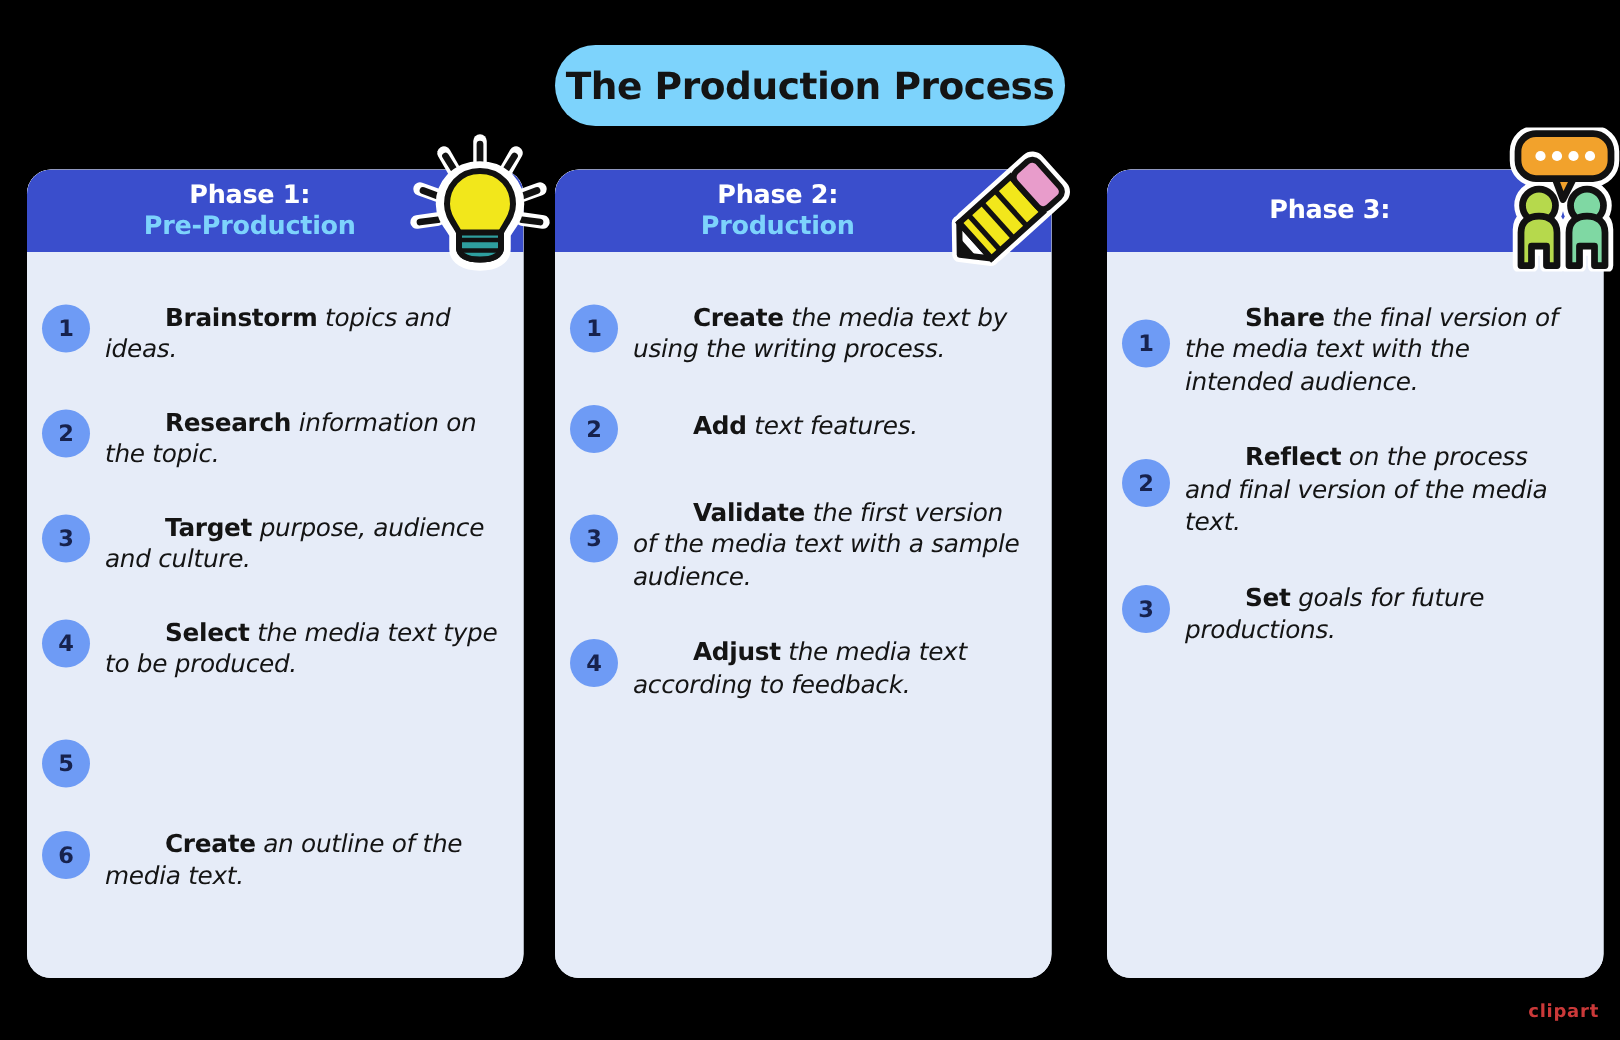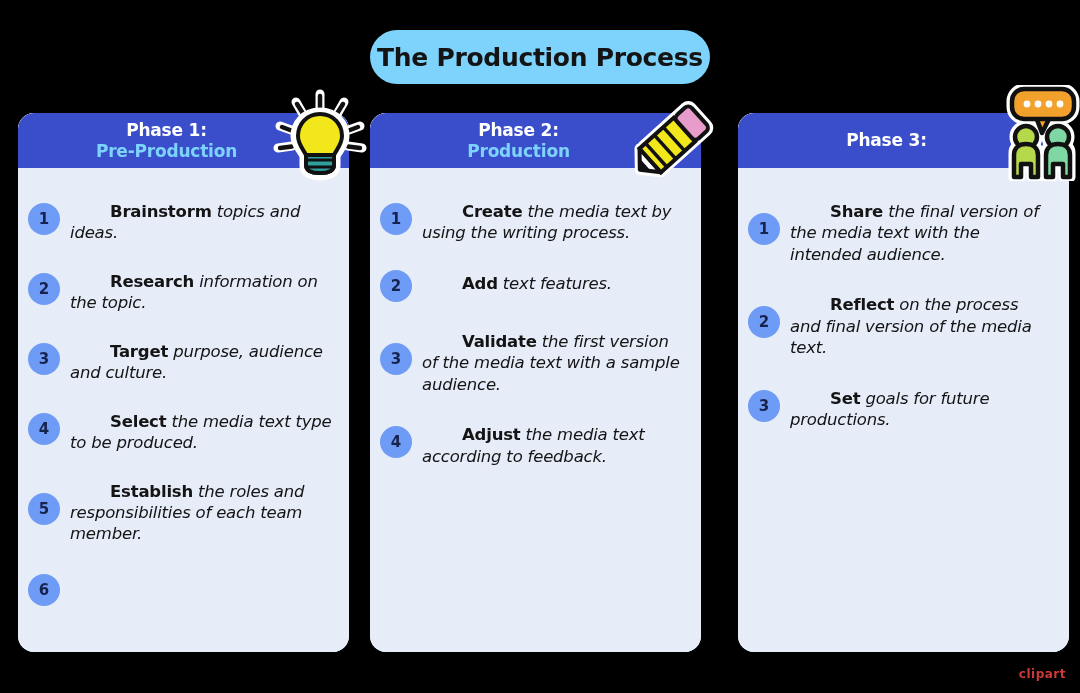--- a/index.html
+++ b/index.html
@@ -197,24 +197,24 @@
       <div class="step two-line">
         <div class="step-num">3</div>
         <div class="step-text"><span class="lead">Target</span><span class="rest"> purpose, audience and culture.</span></div>
       </div>
       <div class="step two-line">
         <div class="step-num">4</div>
         <div class="step-text"><span class="lead">Select</span><span class="rest"> the media text type to be produced.</span></div>
       </div>
       <div class="step three-line">
         <div class="step-num">5</div>
-        <div class="step-text"><span class="lead">Establish</span><span class="rest"> the roles and responsibilities of each team member.</span></div>
       </div>
       <div class="step two-line">
         <div class="step-num">6</div>
+        <div class="step-text"><span class="lead">Create</span><span class="rest"> an outline of the media text.</span></div>
       </div>
     </div>
   </div>
 
   <svg class="hdr-icon" id="icon-0" viewBox="0 0 100 95">
     <g stroke="#FFFFFF" stroke-width="9" stroke-linecap="round" fill="none">
       <line x1="50" y1="8" x2="50" y2="24"></line>
       <line x1="26" y1="16" x2="34" y2="30"></line>
       <line x1="74" y1="16" x2="66" y2="30"></line>
       <line x1="10" y1="40" x2="24" y2="45"></line>

